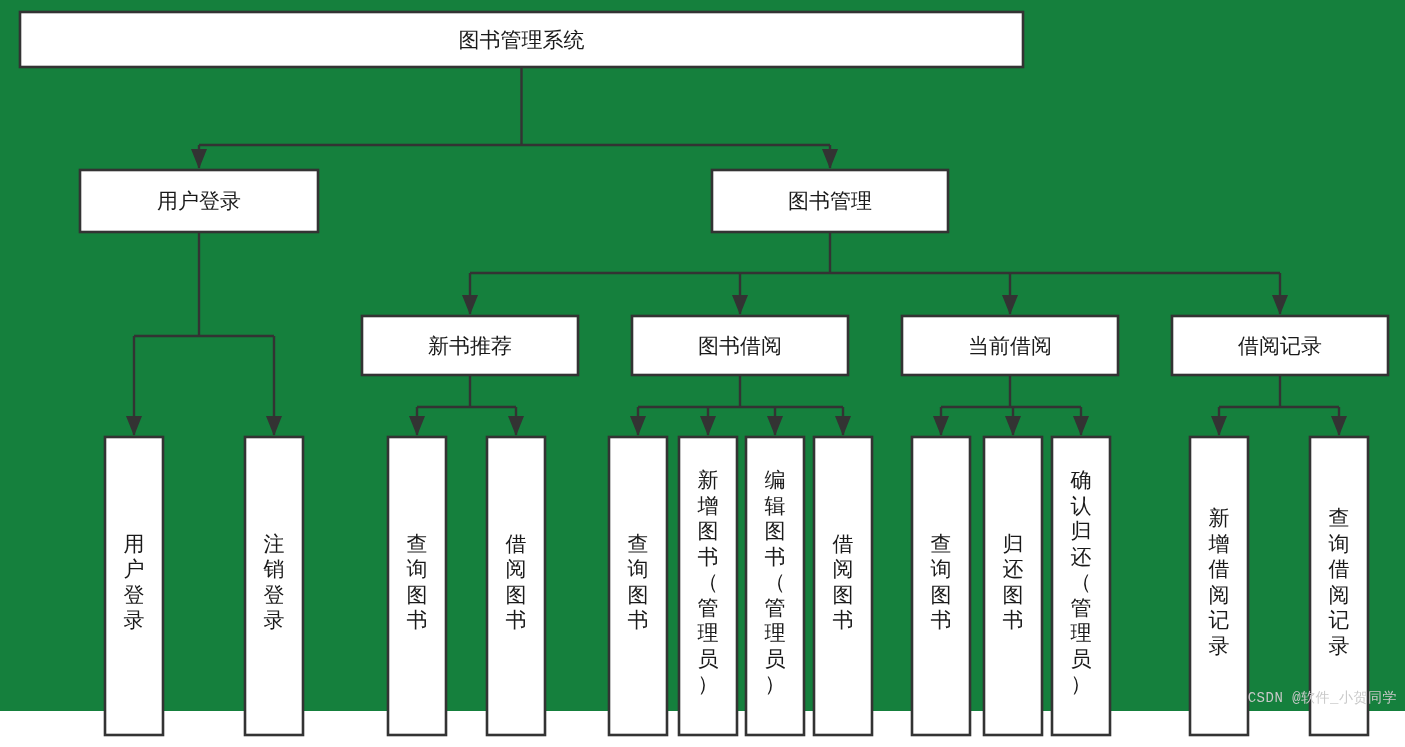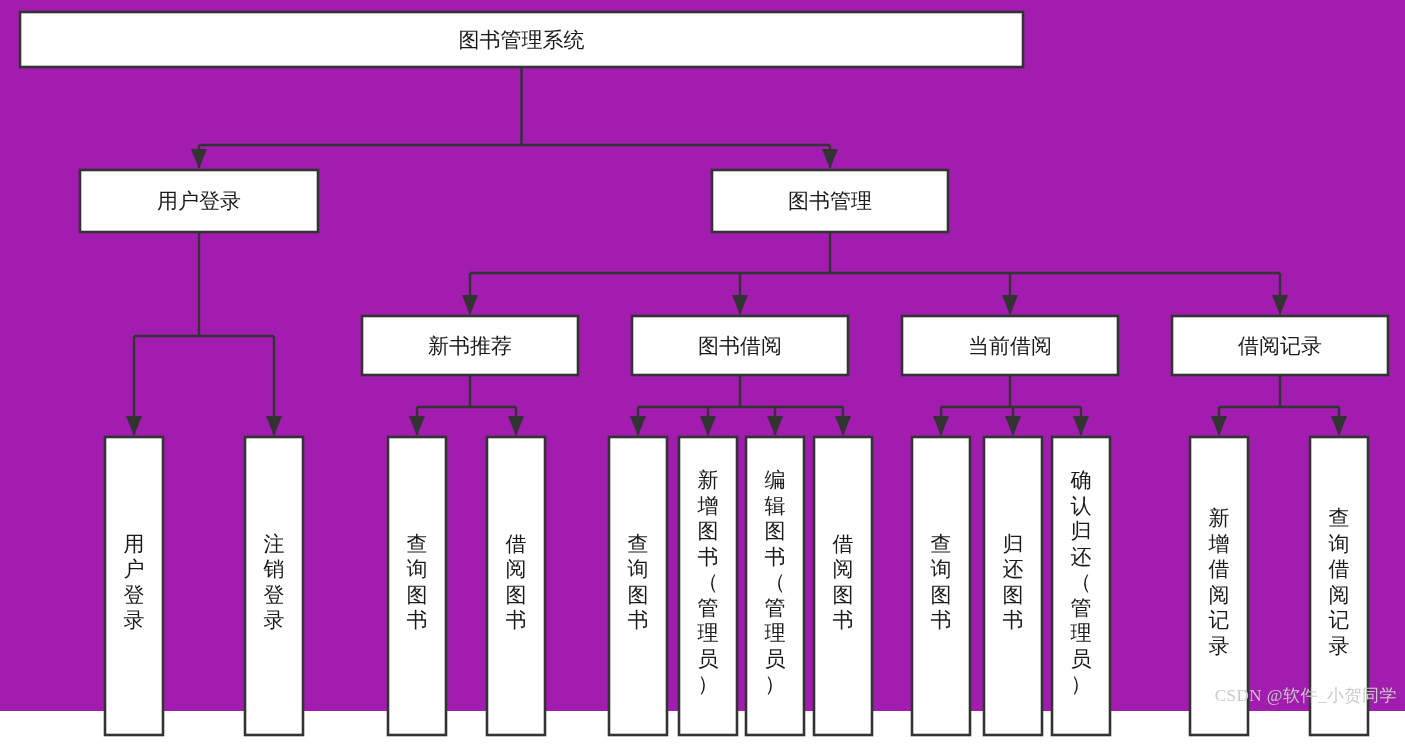--- a/index.html
+++ b/index.html
@@ -10,21 +10,21 @@
   body {
     width: 1405px;
     height: 747px;
     font-family: "DejaVu Sans", "Liberation Sans", sans-serif;
     overflow: hidden;
   }
   #diagram-root {
     position: relative;
     width: 1405px;
     height: 711px;
-    background: #a21caf;
+    background: #15803d;
   }
   svg.tree {
     position: absolute;
     left: 0;
     top: 0;
     width: 1405px;
     height: 747px;
   }
   .node-box {
     fill: #ffffff;
@@ -50,22 +50,22 @@
     fill: none;
   }
   .arrow-head {
     fill: #333333;
     stroke: none;
   }
   .watermark {
     position: absolute;
     right: 8px;
     bottom: 4px;
-    font-family: Liberation Serif, serif;
-    font-size: 17px;
+    font-family: Liberation Mono, monospace;
+    font-size: 14px;
     color: #c9c9c9;
     letter-spacing: 0.5px;
     white-space: nowrap;
     user-select: none;
   }
 </style>
 </head>
 <body>
 
 <div id="diagram-root">

